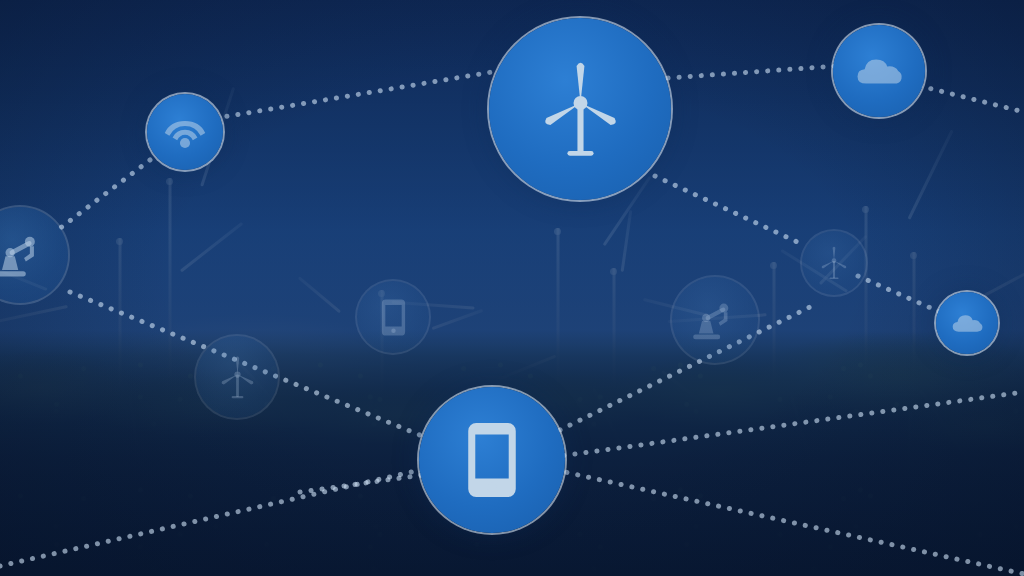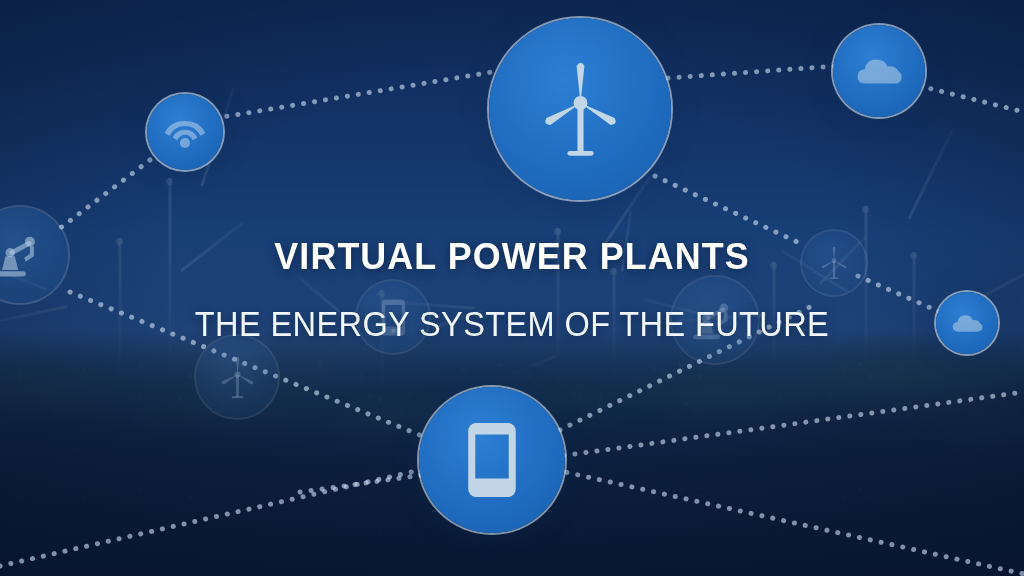--- a/index.html
+++ b/index.html
@@ -346,18 +346,14 @@
           <g class="glyph-faint">
             <path d="M50 44 L46.4 10 Q50 4 53.6 10 Z"></path>
             <path d="M50 44 L46.4 10 Q50 4 53.6 10 Z" transform="rotate(120 50 44)"></path>
             <path d="M50 44 L46.4 10 Q50 4 53.6 10 Z" transform="rotate(240 50 44)"></path>
           </g>
           <circle class="glyph-faint" cx="50" cy="44" r="6.4"></circle>
         </svg>
       </div>
     </div>
 
-  <div id="titleblock">
-    <h1 id="headline">VIRTUAL POWER PLANTS</h1>
-    <p id="subhead">THE ENERGY SYSTEM OF THE FUTURE</p>
-  </div>
 
 </div>
 
 </body></html>

